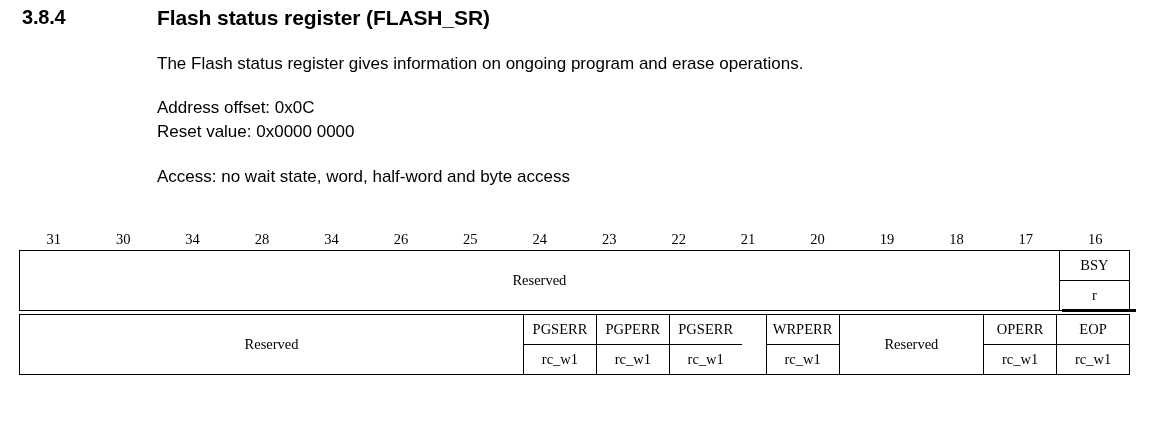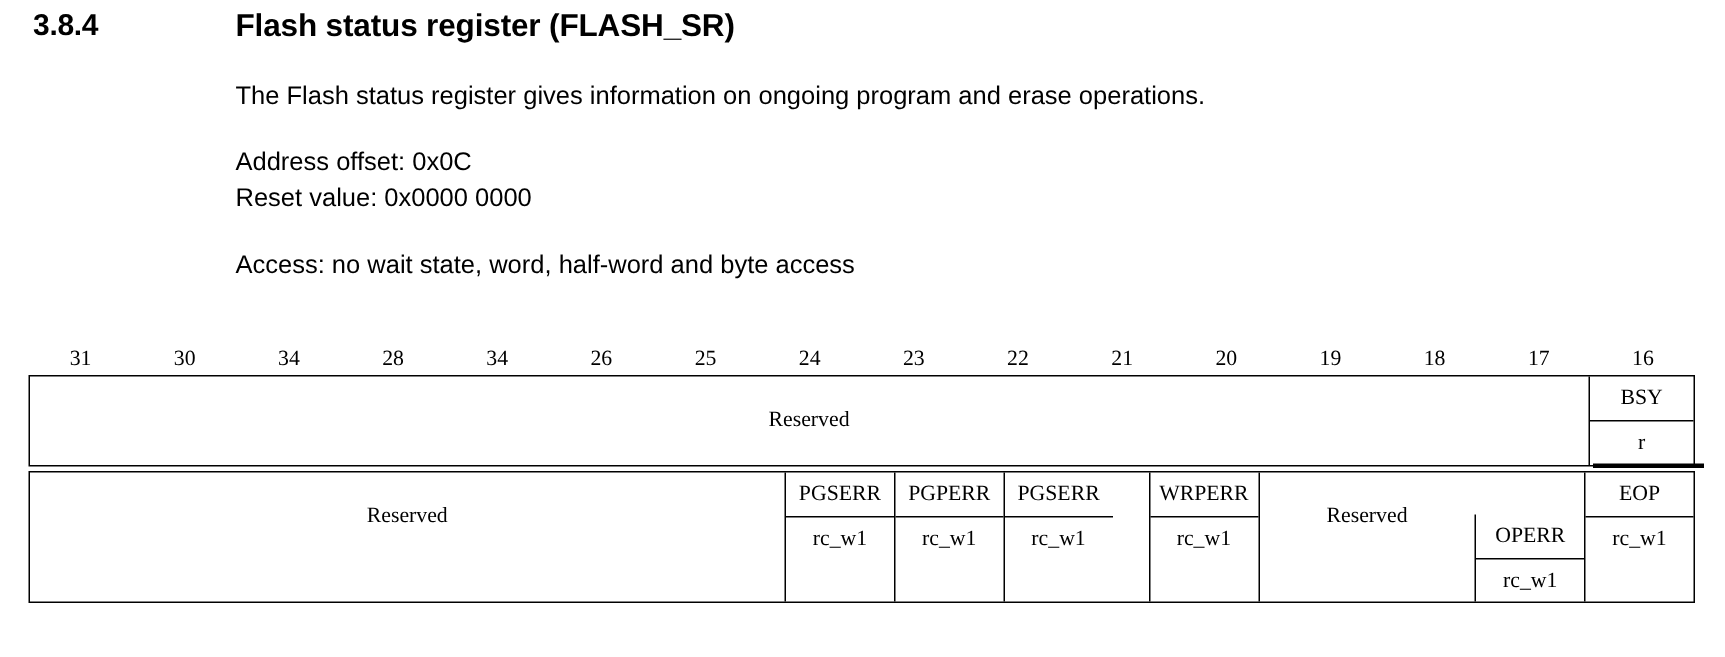--- a/index.html
+++ b/index.html
@@ -196,21 +196,21 @@
         <div class="cell-name">PGSERR</div>
         <div class="cell-access">rc_w1</div>
       </div>
       <div class="cell" style="flex-grow: 1; margin-left: 24px;">
         <div class="cell-name">WRPERR</div>
         <div class="cell-access">rc_w1</div>
       </div>
       <div class="cell" style="flex-grow: 2;">
         <div class="cell-merged">Reserved</div>
       </div>
-      <div class="cell" style="flex-grow: 1; margin-top: 28px;">
+      <div class="cell" style="flex-grow: 1;">
         <div class="cell-name">OPERR</div>
         <div class="cell-access">rc_w1</div>
       </div>
       <div class="cell" style="flex-grow: 1;">
         <div class="cell-name">EOP</div>
         <div class="cell-access">rc_w1</div>
       </div>
     </div>
 
 <div class="thick-underline" style="left: 1042.75px; top: 81px; width: 74.25px;"></div>

